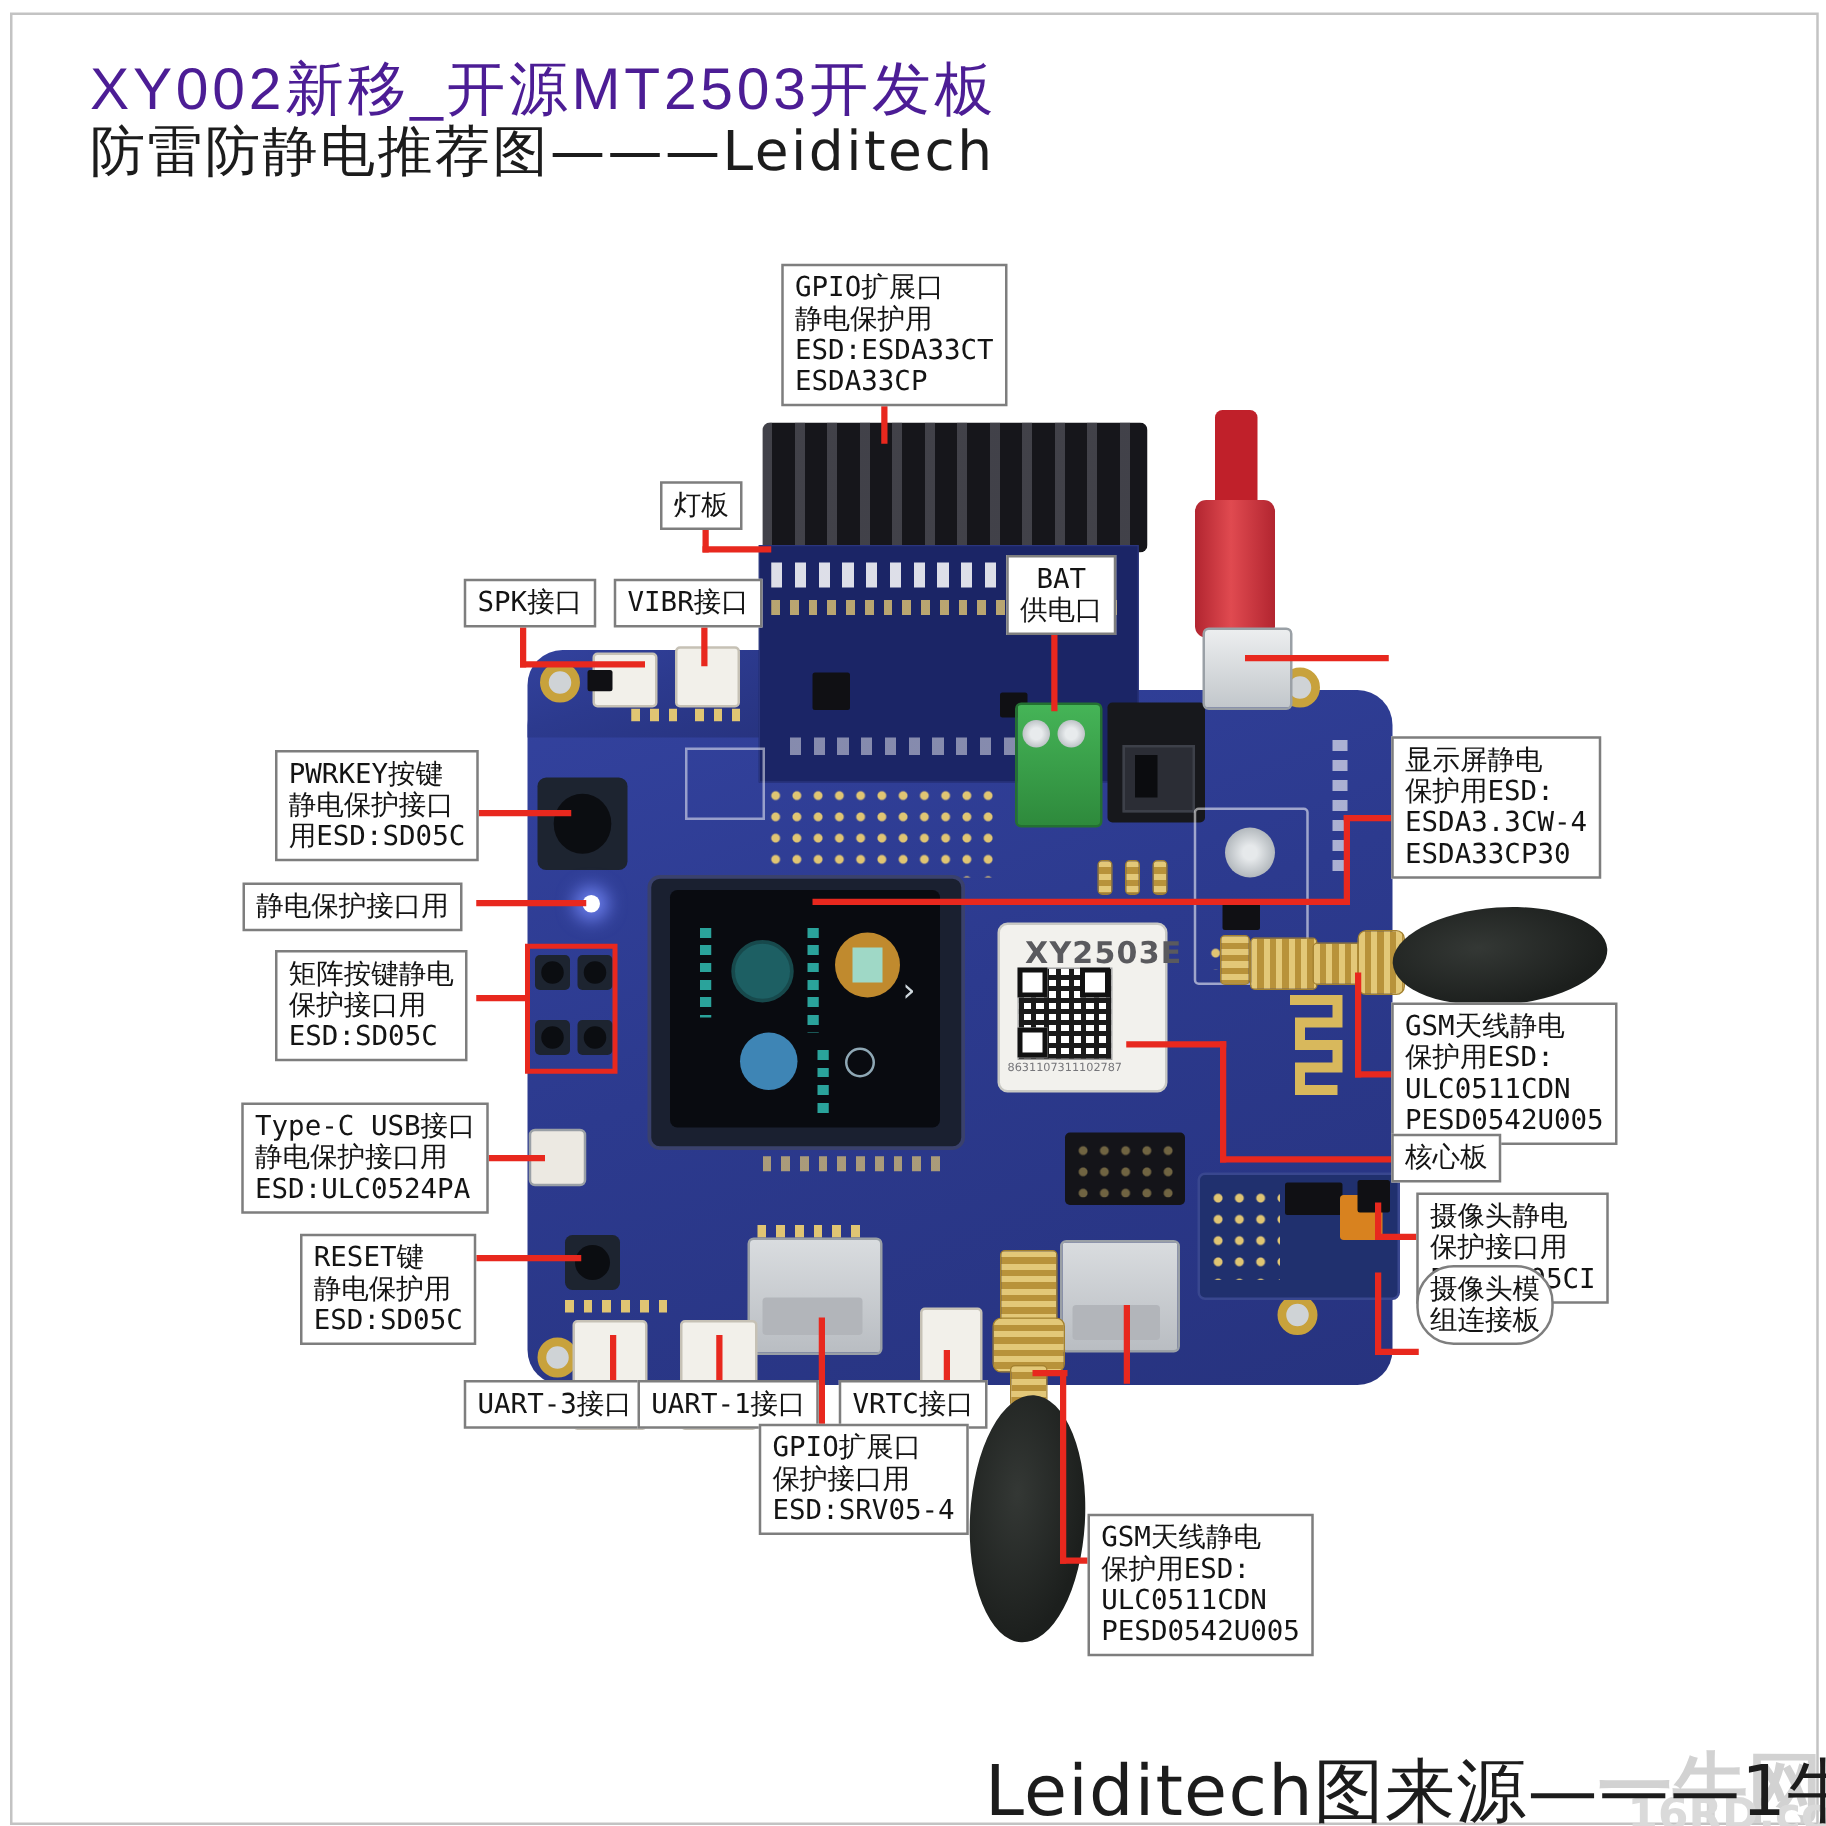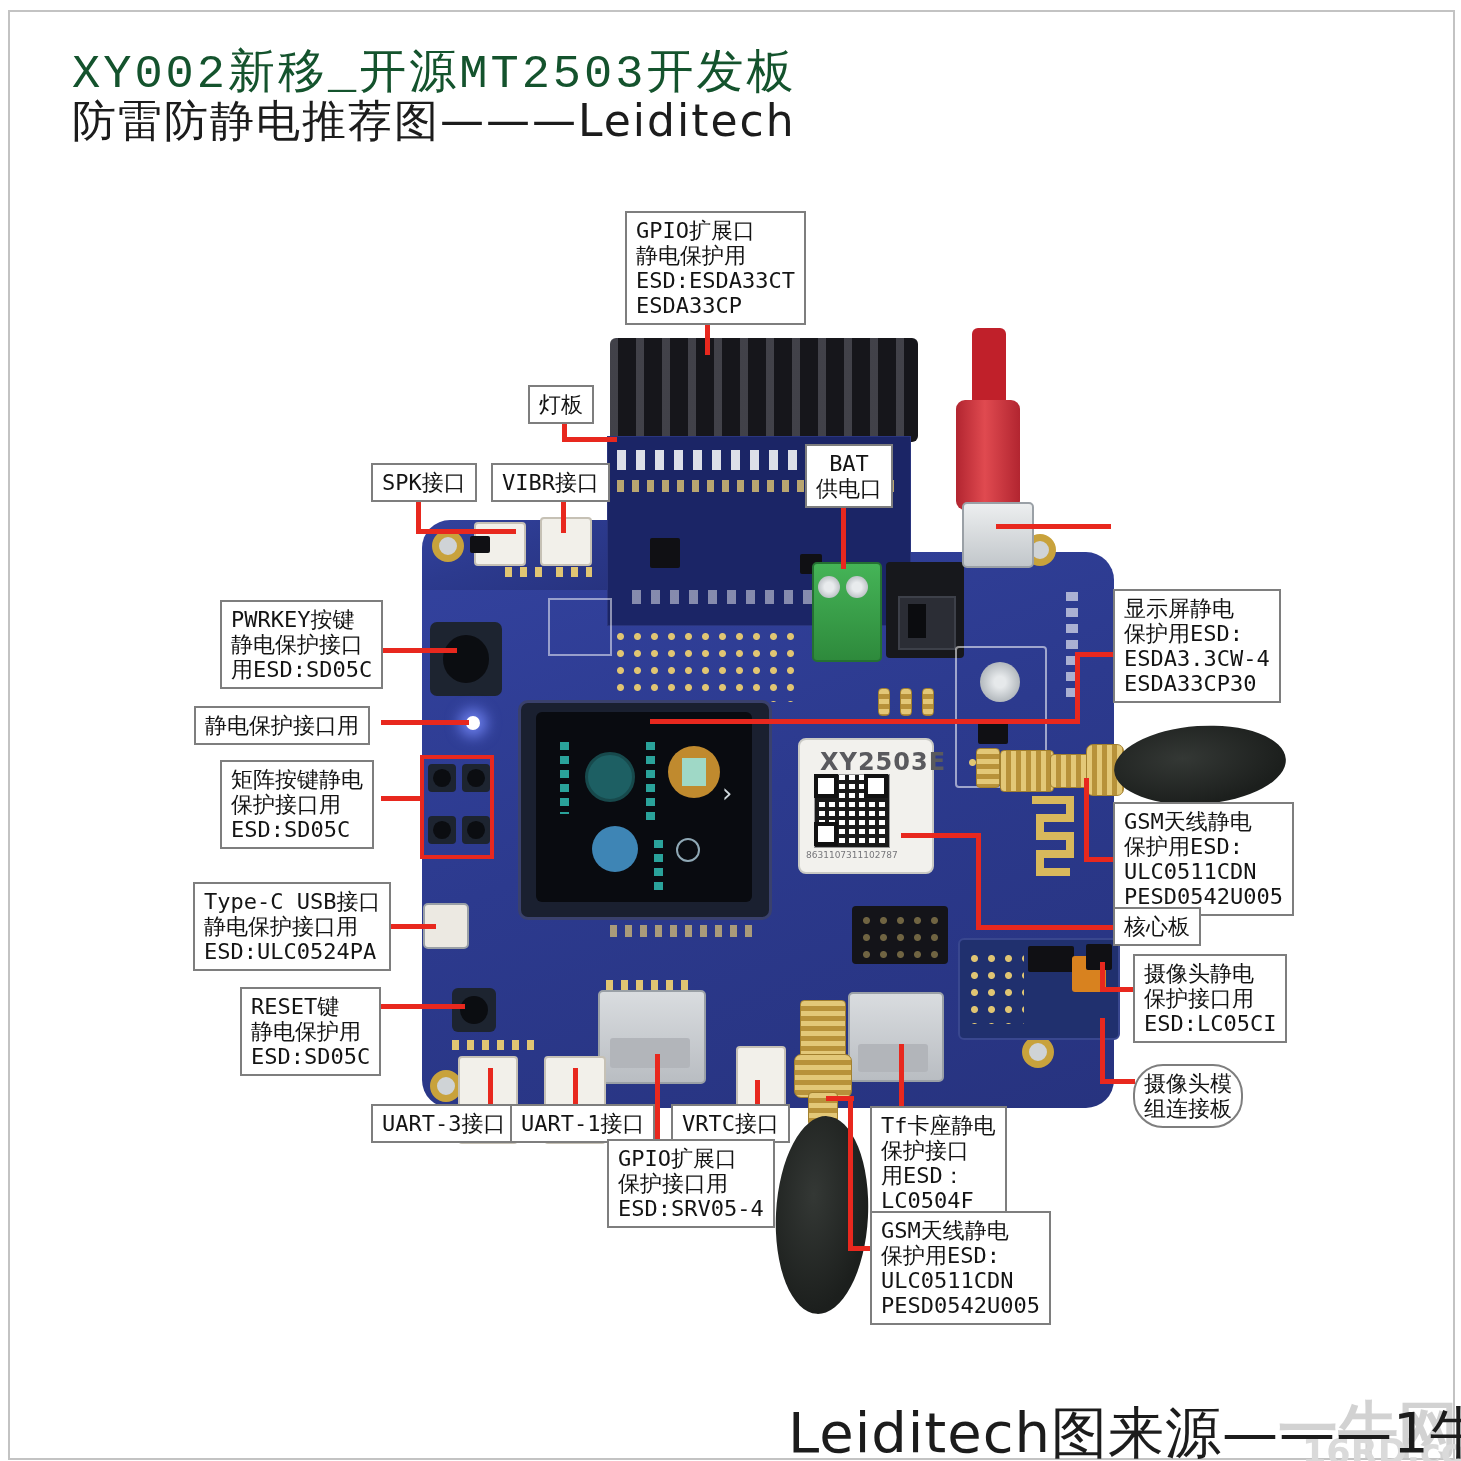--- a/index.html
+++ b/index.html
@@ -1,22 +1,22 @@
 <!DOCTYPE html>
 <html><head>
 <meta charset="utf-8">
 <style>
   html,body{margin:0;padding:0;background:#fff;}
   .canvas{position:relative;width:1461px;height:1461px;background:#fff;overflow:hidden;
           font-family:"DejaVu Sans","Liberation Sans",sans-serif;color:#1a1a1a;}
   .abs{position:absolute;}
   .frame{position:absolute;left:8px;top:10px;width:1443px;height:1446px;border:2px solid #c3c3c3;}
   
-  .title1{position:absolute;left:72px;top:40px;font-family:Liberation Mono, monospace;
-          font-size:47px;letter-spacing:3px;color:#14532d;white-space:nowrap;}
+  .title1{position:absolute;left:72px;top:40px;font-family:Liberation Sans, sans-serif;
+          font-size:47px;letter-spacing:3px;color:#4c1d95;white-space:nowrap;}
   .title2{position:absolute;left:72px;top:92px;font-size:44px;letter-spacing:2px;color:#1c1c1c;white-space:nowrap;}
   .footer{position:absolute;left:788px;top:1396px;font-size:56px;color:#1c1c1c;letter-spacing:1px;white-space:nowrap;}
   .wm1{position:absolute;left:1278px;top:1390px;font-size:60px;font-weight:bold;color:#d2d2d2;white-space:nowrap;}
   .wm2{position:absolute;left:1302px;top:1432px;font-size:35px;font-weight:bold;color:#dadada;white-space:nowrap;}
   
   .co{position:absolute;background:#fff;border:2px solid #7e7e7e;padding:5px 9px;
       font-family:"DejaVu Sans Mono","Liberation Mono",monospace;font-size:22px;line-height:25px;
       color:#141414;white-space:nowrap;z-index:30;}
   .co.ctr{text-align:center;}
   
@@ -254,47 +254,41 @@
     <div>UART-1接口</div>
   </div>
   <div class="co ctr" style="left:671px;top:1104px;">
     <div>VRTC接口</div>
   </div>
   <div class="co" style="left:607px;top:1139px;">
     <div>GPIO扩展口</div>
     <div>保护接口用</div>
     <div>ESD:SRV05-4</div>
   </div>
-  <div class="co" style="left:870px;top:1106px;">
-    <div>Tf卡座静电</div>
-    <div>保护接口</div>
-    <div>用ESD：</div>
-    <div>LC0504F</div>
-  </div>
   <div class="co" style="left:870px;top:1211px;">
     <div>GSM天线静电</div>
     <div>保护用ESD:</div>
     <div>ULC0511CDN</div>
     <div>PESD0542U005</div>
   </div>
   <div class="co" style="left:1113px;top:802px;">
     <div>GSM天线静电</div>
     <div>保护用ESD:</div>
     <div>ULC0511CDN</div>
     <div>PESD0542U005</div>
   </div>
   <div class="co ctr" style="left:1113px;top:907px;">
     <div>核心板</div>
   </div>
   <div class="co" style="left:1133px;top:954px;">
     <div>摄像头静电</div>
     <div>保护接口用</div>
     <div>ESD:LC05CI</div>
   </div>
-  <div class="co" style="left:1133px;top:1064px;border-radius:30px;">
+  <div class="co" style="left:1133px;top:1012px;border-radius:30px;">
     <div>摄像头模</div>
     <div>组连接板</div>
   </div>
 
   <div class="wm1">一牛网</div>
   <div class="wm2">16RD.com</div>
   <div class="footer">Leiditech图来源———1牛网</div>
 </div>
 
 </body></html>

